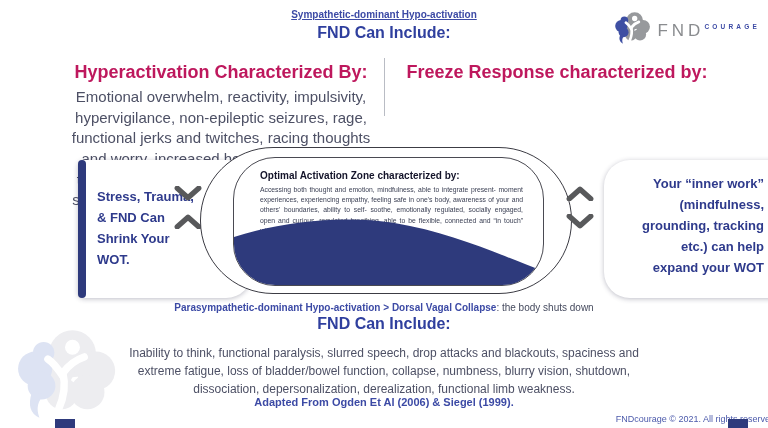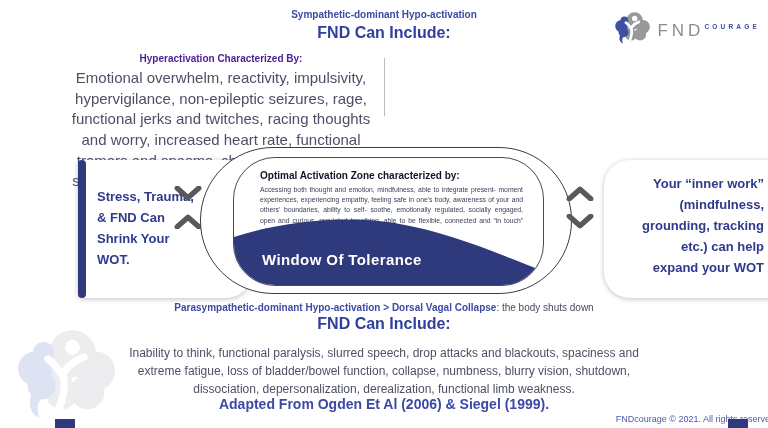--- a/index.html
+++ b/index.html
@@ -1,26 +1,26 @@
 <!DOCTYPE html>
 <html><head>
 <meta charset="utf-8">
 <style>
   html,body{margin:0;padding:0;}
   .canvas{position:relative;width:768px;height:428px;background:#ffffff;overflow:hidden;
           font-family:"Liberation Sans",sans-serif;color:#4d5065;}
   .abs{position:absolute;}
 
   
-  .top-kicker{top:9px;left:0;width:100%;text-align:center;font-size:10px;font-weight:bold;color:#3c4aa5;}
+  .top-kicker{top:9px;left:0;width:100%;text-align:center;font-size:10px;font-weight:bold;color:#3c4aa5;text-decoration:underline;}
   .top-title{top:24px;left:0;width:100%;text-align:center;font-size:16px;font-weight:bold;color:#2f3f9e;}
   .col{top:49px;text-align:center;}
   .col-left{left:58px;width:326px;}
   .col-right{left:398px;width:318px;}
-  .col h3{margin:4px 0 4px 0;font-size:10px;font-weight:bold;color:#4c1d95;}
+  .col h3{margin:13px 0 4px 0;font-size:18px;font-weight:bold;color:#be185d;}
   .col p{margin:0;font-size:15px;line-height:1.38;color:#4d5065;}
   .top-divider{left:384px;top:58px;width:1px;height:58px;background:#b9bcc4;}
 
   
   .logo{top:10px;right:8px;display:flex;align-items:center;gap:4px;}
   .logo svg{width:42px;height:36px;}
   .logo-text{display:flex;flex-direction:row;line-height:1;}
   .logo-fnd{font-size:17px;letter-spacing:4px;color:#8a8c8f;font-weight:500;}
   .logo-courage{font-size:6.5px;letter-spacing:3.2px;color:#3c4aa5;margin-top:2px;font-weight:bold;}
 
@@ -48,21 +48,21 @@
              color:#3c4155;text-align:justify;}
   .wave{position:absolute;left:0;bottom:0;width:100%;height:70px;}
   .wave-label{position:absolute;left:28px;bottom:17px;color:#fff;font-size:15px;font-weight:bold;letter-spacing:.4px;}
 
   
   .bottom-kicker{top:302px;left:0;width:100%;text-align:center;font-size:10px;}
   .bottom-kicker .bk-bold{font-weight:bold;color:#3c4aa5;}
   .bottom-kicker .bk-rest{color:#454a5e;}
   .bottom-title{top:315px;left:0;width:100%;text-align:center;font-size:16px;font-weight:bold;color:#2f3f9e;}
   .bottom-body{top:344px;left:124px;width:520px;text-align:center;font-size:12px;line-height:1.52;color:#4d5065;}
-  .citation{top:396px;left:0;width:100%;text-align:center;font-size:14px;font-weight:bold;color:#3c4aa5;}
+  .citation{top:396px;left:0;width:100%;text-align:center;font-size:11px;font-weight:bold;color:#3c4aa5;}
   .footer{bottom:4px;right:-7px;font-size:9px;color:#4c5aab;white-space:nowrap;}
 
   .watermark{left:6px;top:326px;width:118px;height:96px;}
   .watermark svg{width:100%;height:100%;}
   .corner-block{top:419px;width:20px;height:9px;background:#2e3a7c;}
   .corner-left{left:55px;}
   .corner-right{left:728px;}
 </style>
 </head>
 <body>
@@ -71,20 +71,21 @@
 
   <div class="abs top-kicker">Sympathetic-dominant Hypo-activation</div>
   <div class="abs top-title">FND Can Include:</div>
 
   <div class="abs col col-left">
     <h3>Hyperactivation Characterized By:</h3>
     <p>Emotional overwhelm, reactivity, impulsivity, hypervigilance, non-epileptic seizures, rage, functional jerks and twitches, racing thoughts and worry, increased heart rate, functional tremors and spasms, chaotic thinking, pain, stutter, tension, hyperventilation, dissociation</p>
   </div>
   <div class="abs top-divider"></div>
   <div class="abs col col-right">
+    <h3>Freeze Response characterized by:</h3>
   </div>
 
   <div class="abs logo">
     <span>
       <svg viewBox="0 0 110 90" aria-hidden="true">
         <g fill="#97999c">
           <circle cx="62" cy="26" r="22"></circle>
             <circle cx="84" cy="42" r="18"></circle>
           <circle cx="76" cy="62" r="16"></circle>
             <circle cx="52" cy="63" r="15"></circle>
@@ -127,21 +128,20 @@
     </svg>
   </div>
 
   <div class="abs outer-oval"></div>
   <div class="abs inner-pill">
     <div class="pill-heading">Optimal Activation Zone characterized by:</div>
     <div class="pill-body">Accessing both thought and emotion, mindfulness, able to integrate present- moment experiences, experiencing empathy, feeling safe in one's body, awareness of your and others' boundaries, ability to self- soothe, emotionally regulated, socially engaged, open and curious, regulated breathing, able to be flexible, connected and “in touch” with one's body, no FNS</div>
     <svg class="wave" viewBox="0 0 308 70" preserveAspectRatio="none">
       <path d="M0 22 C 50 6, 110 0, 160 8 C 220 18, 270 42, 308 56 L 308 70 L 0 70 Z" fill="#2e3a7c"></path>
     </svg>
-    <div class="wave-label">Window Of Tolerance</div>
   </div>
 
   <div class="abs chevrons chev-right">
     <svg viewBox="0 0 24 14">
       <polyline points="2,12 12,3 22,12" fill="none" stroke="#58595b" stroke-width="5" stroke-linecap="round" stroke-linejoin="round"></polyline>
     </svg>
     <svg viewBox="0 0 24 14">
       <polyline points="2,2 12,11 22,2" fill="none" stroke="#58595b" stroke-width="5" stroke-linecap="round" stroke-linejoin="round"></polyline>
     </svg>
   </div>

